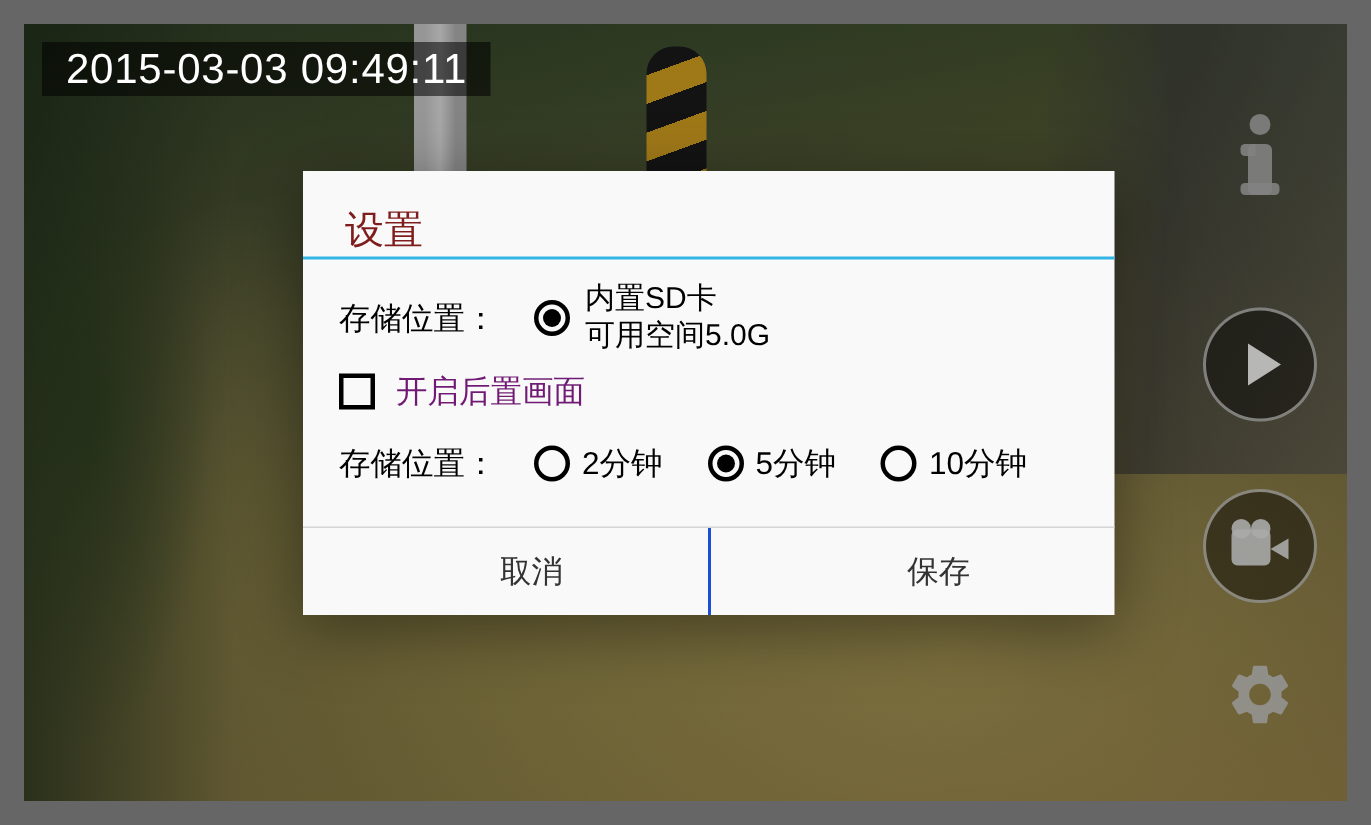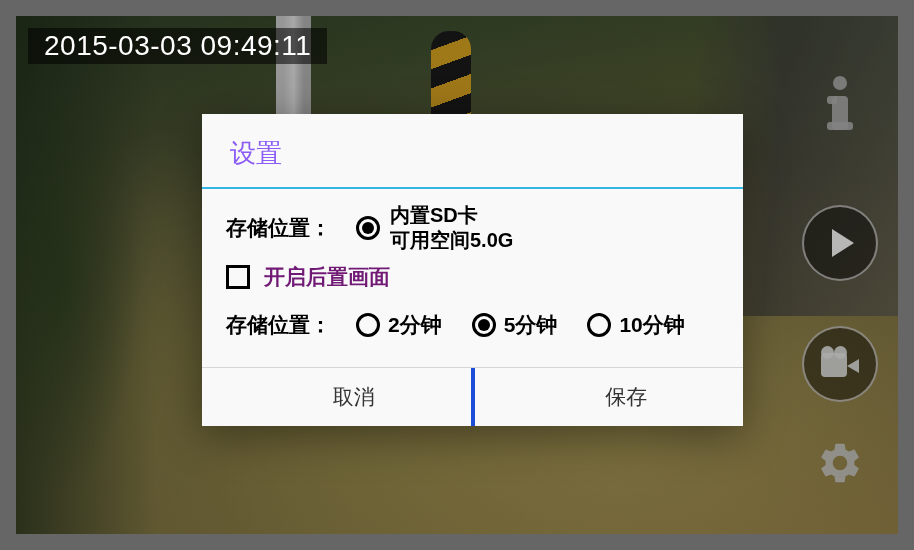--- a/index.html
+++ b/index.html
@@ -197,40 +197,39 @@
     
     .dialog {
       position: absolute;
       left: 186px;
       top: 98px;
       width: 541px;
       background: #f9f9f9;
       box-shadow: 0 10px 40px rgba(0,0,0,0.4);
     }
     .dialog-title {
-      padding: 22px 28px 16px;
+      padding: 22px 28px 0;
       font-size: 26px;
-      color: #8b5cf6;
+      color: #7f1d1d;
       font-weight: normal;
     }
     .title-divider {
       height: 2px;
       background: #33b5e5;
       margin: 0;
     }
     .dialog-body {
       padding: 14px 24px 18px;
     }
     .row {
       display: flex;
       align-items: center;
       min-height: 48px;
       font-size: 21px;
       color: #000;
-      font-weight: bold;
     }
     .row-label {
       width: 130px;
       flex-shrink: 0;
     }
     .radio-option {
       display: flex;
       align-items: center;
       gap: 8px;
       cursor: pointer;
@@ -286,21 +285,21 @@
       align-items: center;
       justify-content: center;
       font-size: 21px;
       color: #333;
       cursor: pointer;
       border: none;
       background: transparent;
       padding-left: 35px;
     }
     .dialog-btn.save {
-      border-left: 4px solid #1d4ed8;
+      border-left: 2px solid #1d4ed8;
     }
   </style>
 </head>
 <body>
 
 <div class="app-frame">
   <div class="bg-overlay"></div>
   <div class="bg-road"></div>
   <div class="bg-tree"></div>
   <div class="bg-pole"></div>

